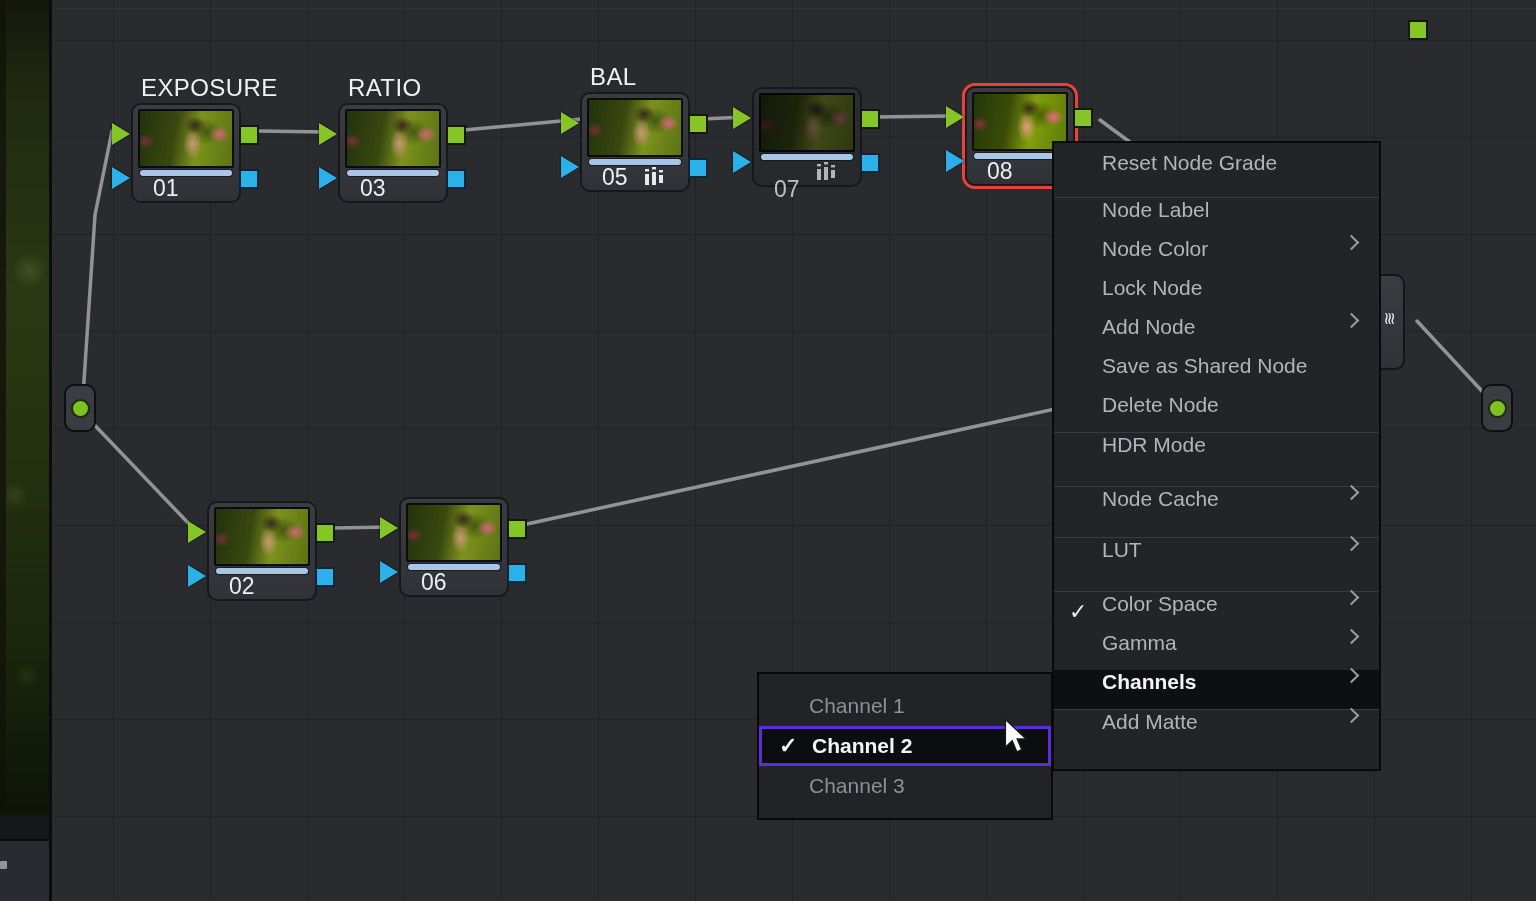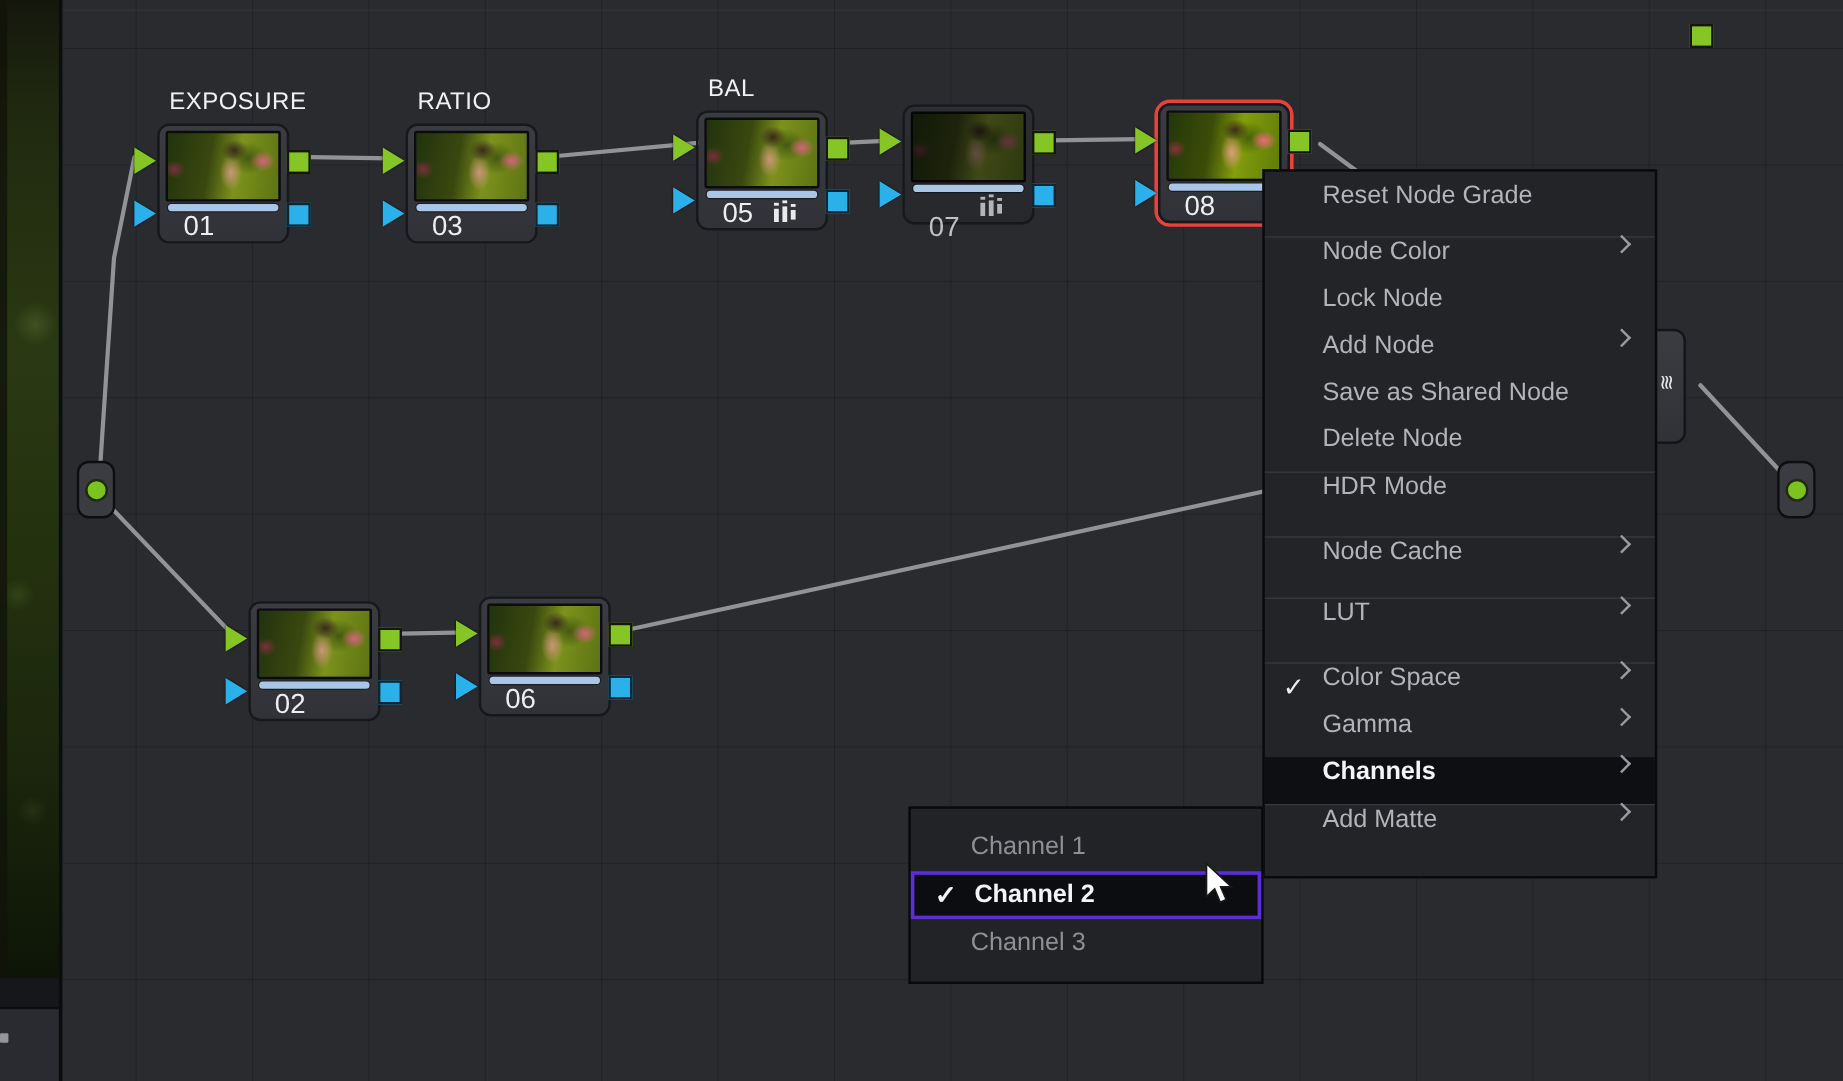--- a/index.html
+++ b/index.html
@@ -27,21 +27,21 @@
       linear-gradient(to bottom, rgba(0,0,0,.20) 1px, transparent 1px);
     background-size:97px 97px;background-position:-36px 40px;}
   .graph::before{content:"";position:absolute;left:0;top:8px;width:100%;height:1px;background:rgba(255,255,255,.04);}
   .wires{position:absolute;left:0;top:0;width:1536px;height:901px;z-index:1;pointer-events:none;}
 
   
   .cnode{position:absolute;width:110px;height:100px;z-index:3;border-radius:10px;
     background:linear-gradient(#3b3c42,#313238);border:2px solid #17181b;box-sizing:border-box;}
   .cnode.selected{box-shadow:0 0 0 3px var(--red);}
   .cnode.dimmed{background:linear-gradient(#2d2e33,#27282c);}
-  .node-label{position:absolute;top:-31px;left:8px;font-size:20px;font-weight:500;color:#f0f1f3;
+  .node-label{position:absolute;top:-31px;left:8px;font-size:24px;font-weight:500;color:#f0f1f3;
     letter-spacing:.4px;white-space:nowrap;}
   .thumb{position:absolute;left:5px;right:5px;top:4px;height:55px;border:2px solid #0c0c0e;border-radius:2px;
     background:
       radial-gradient(ellipse 16px 13px at 60% 26%, #392a1a 0%, rgba(57,42,26,0) 70%),
       radial-gradient(ellipse 13px 21px at 57% 60%, #c99678 0%, rgba(201,150,120,0) 72%),
       radial-gradient(ellipse 15px 12px at 86% 42%, #d4647a 0%, rgba(212,100,122,0) 70%),
       radial-gradient(ellipse 13px 11px at 6% 55%, #7a2f3a 0%, rgba(122,47,58,0) 70%),
       radial-gradient(ellipse 22px 18px at 72% 38%, rgba(28,48,8,.55), rgba(28,48,8,0) 75%),
       linear-gradient(100deg,#22330e 0%,#3a480f 38%,#7d921c 62%,#5c7313 100%);}
   .dimmed .thumb{filter:brightness(.5) saturate(.85);}
@@ -255,20 +255,23 @@
       </div>
     </div>
     </div>
 
   <div class="menu">
     <div class="mi tall">
         <span>Reset Node Grade</span>
       </div>
     <div class="sep"></div>
     <div class="mi">
+        <span>Node Label</span>
+      </div>
+    <div class="mi">
         <span>Node Color</span>
         <span class="chev"></span>
       </div>
     <div class="mi">
         <span>Lock Node</span>
       </div>
     <div class="mi">
         <span>Add Node</span>
         <span class="chev"></span>
       </div>

